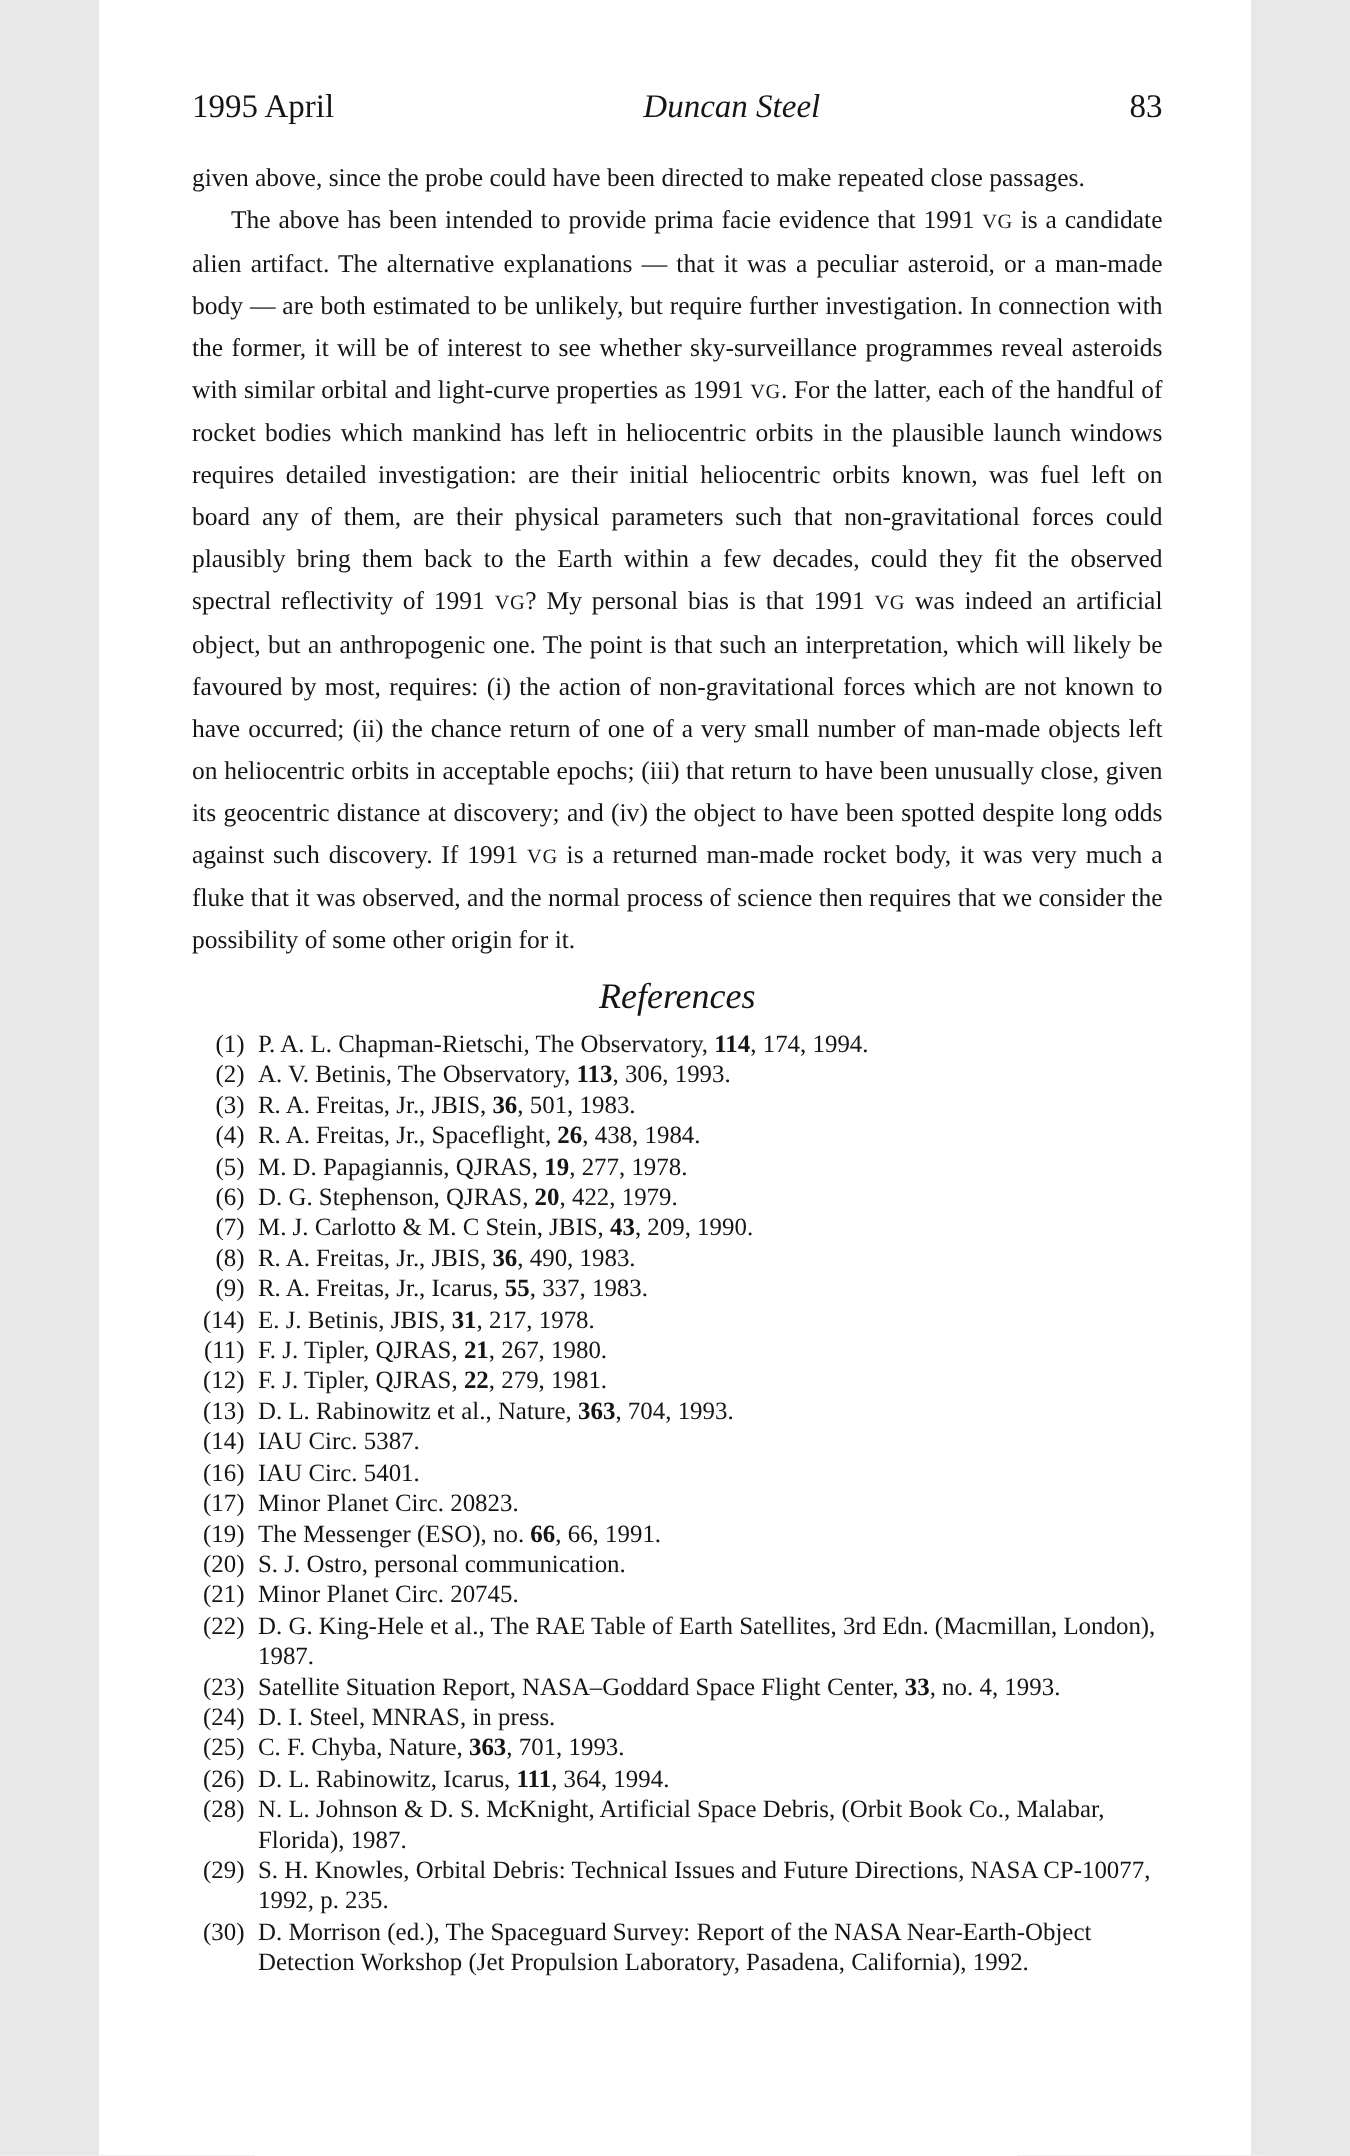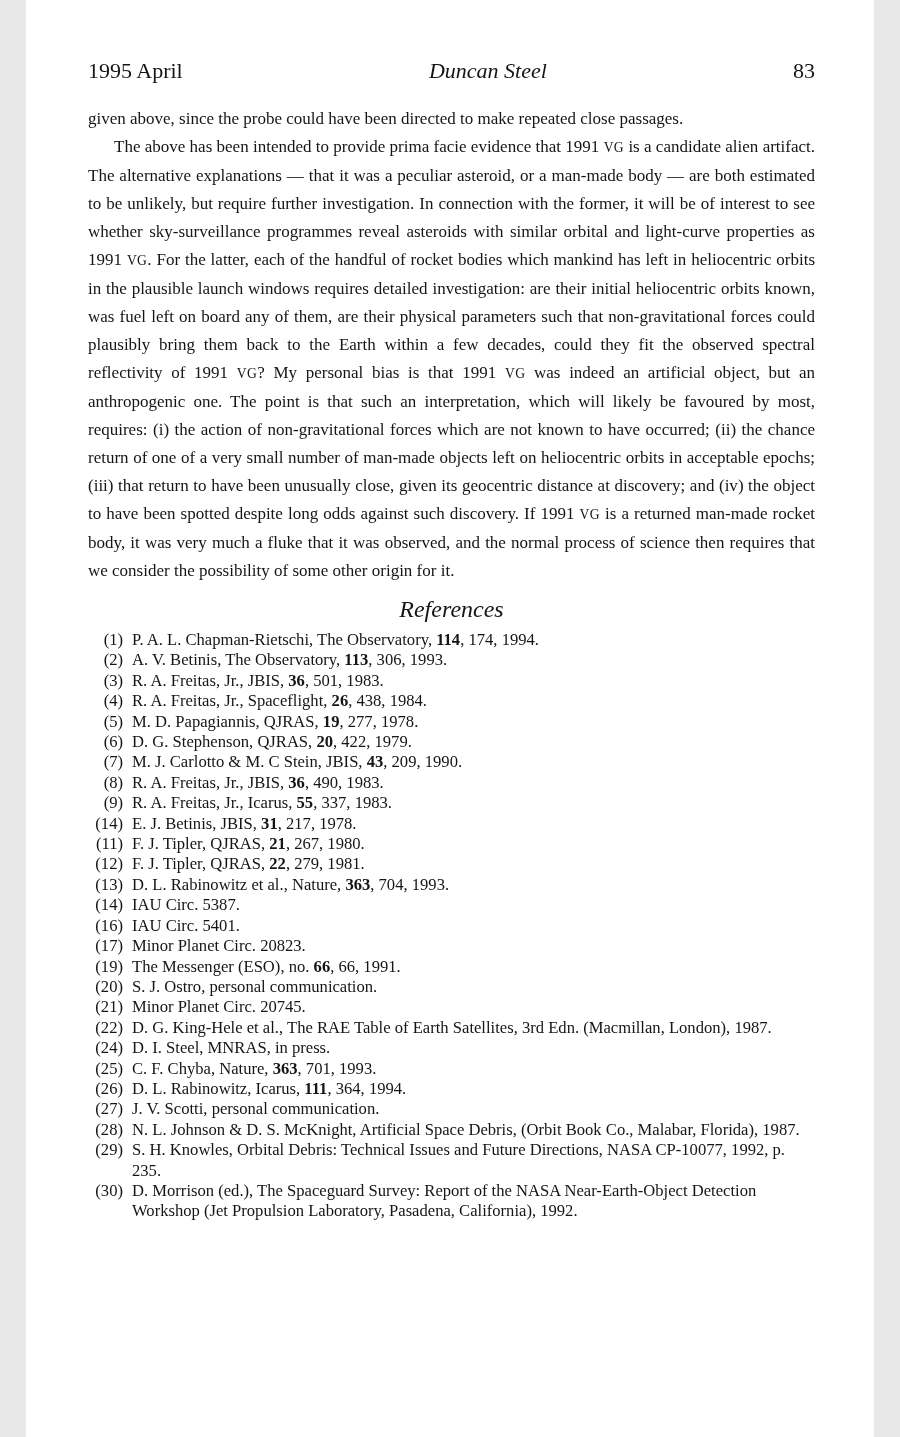--- a/index.html
+++ b/index.html
@@ -1,17 +1,17 @@
 <!DOCTYPE html>
 <html><head>
 <meta charset="utf-8">
 <style>
   html,body{margin:0;padding:0;background:#e8e8e8;}
   .page{
-    width:848px;height:1437px;background:#ffffff;color:#151515;
+    width:768px;height:1437px;background:#ffffff;color:#151515;
     margin:0 auto;position:relative;overflow:hidden;box-sizing:border-box;
     font-family:"Liberation Serif", serif;
     padding:58px 59px 0 62px;
   }
   .page-header{
     display:flex;justify-content:space-between;align-items:baseline;
     font-size:22px;line-height:26px;
   }
   .page-header .running-title{font-style:italic;}
   .body-text{margin-top:21px;font-size:17px;line-height:28px;text-align:justify;}
@@ -144,40 +144,40 @@
         <div class="ref-row">
           <span class="ref-num">(21)</span>
           <span class="ref-text"><span class="st-i">Minor Planet Circ.</span><span> 20745.</span></span>
         </div>
 
         <div class="ref-row">
           <span class="ref-num">(22)</span>
           <span class="ref-text"><span>D. G. King-Hele </span><span class="st-i">et al.</span><span>, </span><span class="st-i">The RAE Table of Earth Satellites, 3rd Edn.</span><span> (Macmillan, London), 1987.</span></span>
         </div>
 
+        <div class="ref-row">
+          <span class="ref-num">(23)</span>
+          <span class="ref-text"><span class="st-i">Satellite Situation Report</span><span>, NASA–Goddard Space Flight Center, </span><span class="st-b">33</span><span>, no. 4, 1993.</span></span>
+        </div>
 
         <div class="ref-row">
           <span class="ref-num">(24)</span>
           <span class="ref-text"><span>D. I. Steel, </span><span class="st-i">MNRAS</span><span>, in press.</span></span>
         </div>
 
         <div class="ref-row">
           <span class="ref-num">(25)</span>
           <span class="ref-text"><span>C. F. Chyba, </span><span class="st-i">Nature</span><span>, </span><span class="st-b">363</span><span>, 701, 1993.</span></span>
         </div>
 
         <div class="ref-row">
           <span class="ref-num">(26)</span>
           <span class="ref-text"><span>D. L. Rabinowitz, </span><span class="st-i">Icarus</span><span>, </span><span class="st-b">111</span><span>, 364, 1994.</span></span>
         </div>
 
-        <div class="ref-row">
-          <span class="ref-num">(27)</span>
-          <span class="ref-text"><span>J. V. Scotti, </span><span class="st-i">personal communication</span><span>.</span></span>
-        </div>
 
         <div class="ref-row">
           <span class="ref-num">(28)</span>
           <span class="ref-text"><span>N. L. Johnson &amp; D. S. McKnight, </span><span class="st-i">Artificial Space Debris</span><span>, (Orbit Book Co., Malabar, Florida), 1987.</span></span>
         </div>
 
         <div class="ref-row">
           <span class="ref-num">(29)</span>
           <span class="ref-text"><span>S. H. Knowles, </span><span class="st-i">Orbital Debris: Technical Issues and Future Directions</span><span>, NASA CP-10077, 1992, p. 235.</span></span>
         </div>

